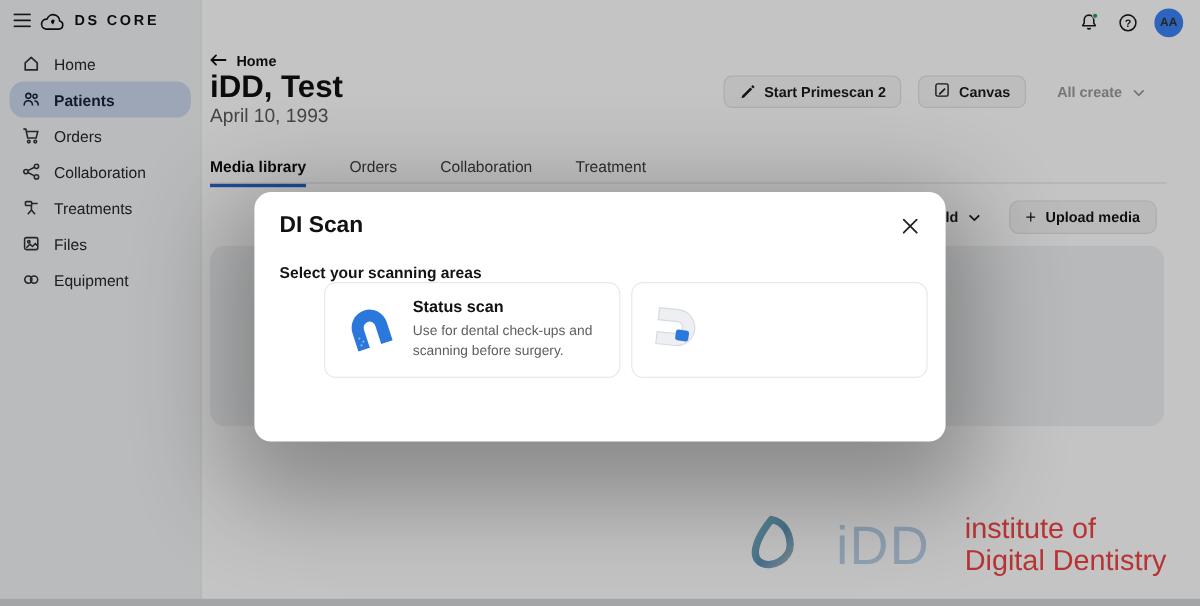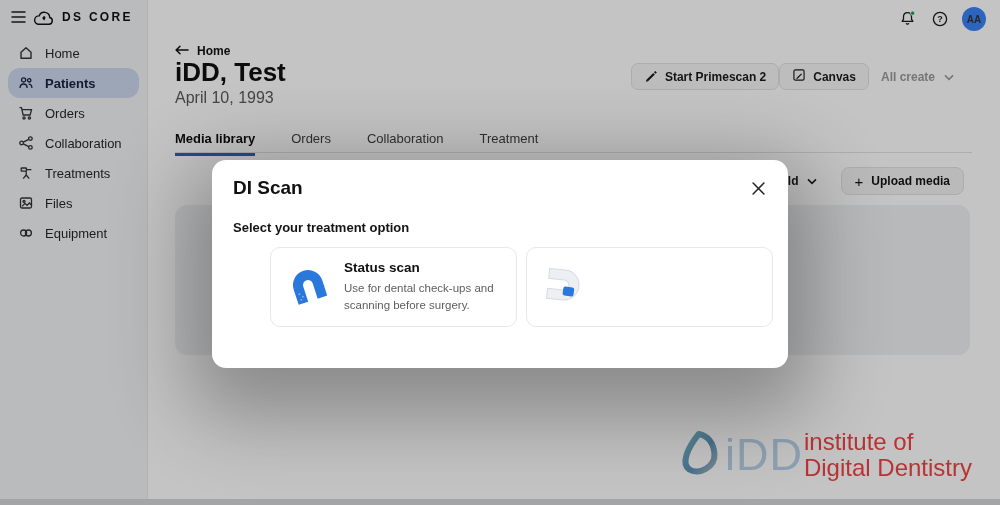--- a/index.html
+++ b/index.html
@@ -6,64 +6,64 @@
     --accent:#2a62c9;
     --active-item:#ccd8ee;
     --scan-blue:#2b78dd;
     --green:#17a34a;
   }
   *{box-sizing:border-box;margin:0;padding:0;font-family:"Liberation Sans","DejaVu Sans",sans-serif;}
   html,body{background:#888;}
   .app{position:relative;width:1000px;height:505px;background:#ffffff;overflow:hidden;color:#222;}
 
   
-  .sidebar{position:absolute;left:0;top:0;width:148px;height:100%;background:#f3f4f5;border-right:1px solid #e9e9e9;z-index:1;}
+  .sidebar{position:absolute;left:0;top:0;width:168px;height:100%;background:#f3f4f5;border-right:1px solid #e9e9e9;z-index:1;}
   .brand{display:flex;align-items:center;gap:7px;padding:9px 11px;height:34px;}
   .icon-btn{background:none;border:none;display:flex;align-items:center;justify-content:center;cursor:pointer;color:#1c1c1c;padding:0;}
   .brand-text{font-size:12px;font-weight:700;letter-spacing:2.3px;color:#101010;}
   nav{padding:4px 8px;display:flex;flex-direction:column;}
   .nav-item{display:flex;align-items:center;gap:11px;height:30px;padding:0 10px;border-radius:8px;font-size:13px;color:#272727;cursor:pointer;}
   .nav-item .nicon{display:flex;align-items:center;color:#333;}
   .nav-item.active{background:var(--active-item);font-weight:700;color:#17233c;border-radius:12px;}
   .nav-item.active .nicon{color:#17233c;}
 
   
   .main{position:absolute;left:148px;top:0;right:0;bottom:0;background:#fff;}
   .topbar{position:absolute;top:7px;right:14px;display:flex;gap:13px;align-items:center;z-index:2;}
   .avatar{width:24px;height:24px;border-radius:50%;background:#3b82f6;color:#333;font-size:10px;font-weight:700;display:flex;align-items:center;justify-content:center;cursor:pointer;}
   .back-row{position:absolute;left:27px;top:44px;display:flex;align-items:center;gap:8px;font-size:12px;font-weight:700;color:#111;cursor:pointer;}
   .page-title{position:absolute;left:27px;top:57px;font-size:26px;font-weight:700;color:#101010;}
   .subtitle{position:absolute;left:27px;top:89px;font-size:16px;color:#5a5a5a;}
-  .actions{position:absolute;top:63px;right:34px;display:flex;gap:0;align-items:flex-start;}
+  .actions{position:absolute;top:63px;right:34px;display:flex;gap:14px;align-items:flex-start;}
   .btn{height:27px;padding:0 12px;display:flex;gap:7px;align-items:center;background:#f6f6f6;border:1px solid #e2e2e2;border-radius:7px;font-size:12px;font-weight:700;color:#1b1b1b;cursor:pointer;}
   .btn.ghost{background:transparent;border:none;color:#9a9a9a;gap:9px;}
   .tabs{position:absolute;left:27px;top:131px;display:flex;gap:36px;font-size:13px;}
   .tab{padding-bottom:7px;color:#3e3e3e;border-bottom:3px solid transparent;cursor:pointer;}
   .tab.active{font-weight:700;color:#0e0e0e;border-bottom-color:var(--accent);}
   .tabs-divider{position:absolute;left:27px;right:28px;top:152px;height:1px;background:#e3e3e3;}
   .toolbar{position:absolute;top:167px;right:36px;display:flex;gap:24px;align-items:center;}
   .sort{display:flex;gap:8px;align-items:center;font-size:12px;font-weight:700;color:#1c1c1c;cursor:pointer;}
   .upload-btn{height:28px;padding:0 13px;border-radius:8px;background:#f2f2f2;border:1px solid #e2e2e2;display:flex;gap:8px;align-items:center;font-weight:700;font-size:12px;color:#141414;cursor:pointer;}
   .plus{font-size:15px;font-weight:400;}
   .empty-card{position:absolute;left:27px;right:30px;top:205px;height:150px;background:#f0f1f3;border-radius:12px;display:flex;justify-content:center;}
   .empty-btn{margin-top:107px;width:118px;height:36px;border-radius:8px;background:#e1e2e4;border:none;}
-  .watermark{position:absolute;right:28px;bottom:20px;display:flex;align-items:center;gap:1px;}
+  .watermark{position:absolute;right:28px;bottom:20px;display:flex;align-items:center;gap:29px;}
   .wm-abbr{font-size:45px;color:#b9d2e8;letter-spacing:1px;}
   .wm-text{font-size:24px;color:#ef4444;line-height:1.1;}
   .hscroll{position:absolute;left:0;right:0;bottom:0;height:6px;background:#d6d7d9;z-index:3;}
 
   
   .overlay{position:absolute;inset:0;background:rgba(0,0,0,0.23);z-index:40;}
   .modal{position:absolute;left:212px;top:160px;width:576px;height:208px;background:#fff;border-radius:14px;z-index:50;
          box-shadow:0 26px 80px 22px rgba(0,0,0,0.30);padding:15px 15px;}
   .modal-head{display:flex;justify-content:space-between;align-items:center;padding:2px 4px 0 6px;}
   .modal-title{font-size:19px;font-weight:700;color:#111;}
   .close-btn{background:none;border:none;cursor:pointer;color:#222;display:flex;padding:4px;}
   .modal-sub{margin:21px 0 0 6px;font-size:13px;font-weight:700;color:#141414;}
-  .options{margin-top:12px;display:flex;gap:9px;padding-left:43px;}
+  .options{display:flex;gap:9px;padding-left:43px;}
   .option{flex:1;border:1px solid #e7e8ea;border-radius:10px;padding:10px 15px;display:flex;gap:14px;align-items:center;background:#fff;height:80px;cursor:pointer;}
   .opt-title{font-size:13.5px;font-weight:700;color:#111;}
   .opt-desc{margin-top:5px;font-size:11.5px;color:#5e5e5e;line-height:1.45;}
 </style>
 </head>
 <body>
 
 <div class="app">
 
   <aside class="sidebar">
@@ -267,21 +267,21 @@
 
   <div class="modal">
     <div class="modal-head">
       <div class="modal-title">DI Scan</div>
       <button class="close-btn">
         <svg width="13" height="13" viewBox="0 0 12 12" stroke="#222" stroke-width="1.4" stroke-linecap="round">
             <path d="M1 1l10 10M11 1 1 11"></path>
           </svg>
       </button>
     </div>
-    <div class="modal-sub">Select your treatment option</div>
+    <div class="modal-sub">Select your scanning areas</div>
 
     <div class="options">
 
       <div class="option">
         <span>
           <svg width="44" height="44" viewBox="0 0 44 44">
             <g transform="rotate(-18 22 22)">
               <path d="M7 38 V22 A15 15 0 0 1 37 22 V38 H27 V22 A5 5 0 0 0 17 22 V38 Z" fill="#2b78dd"></path>
               <circle cx="11" cy="28" r="0.9" fill="#fff" opacity="0.45"></circle>
               <circle cx="13.5" cy="31.5" r="0.9" fill="#fff" opacity="0.45"></circle>

